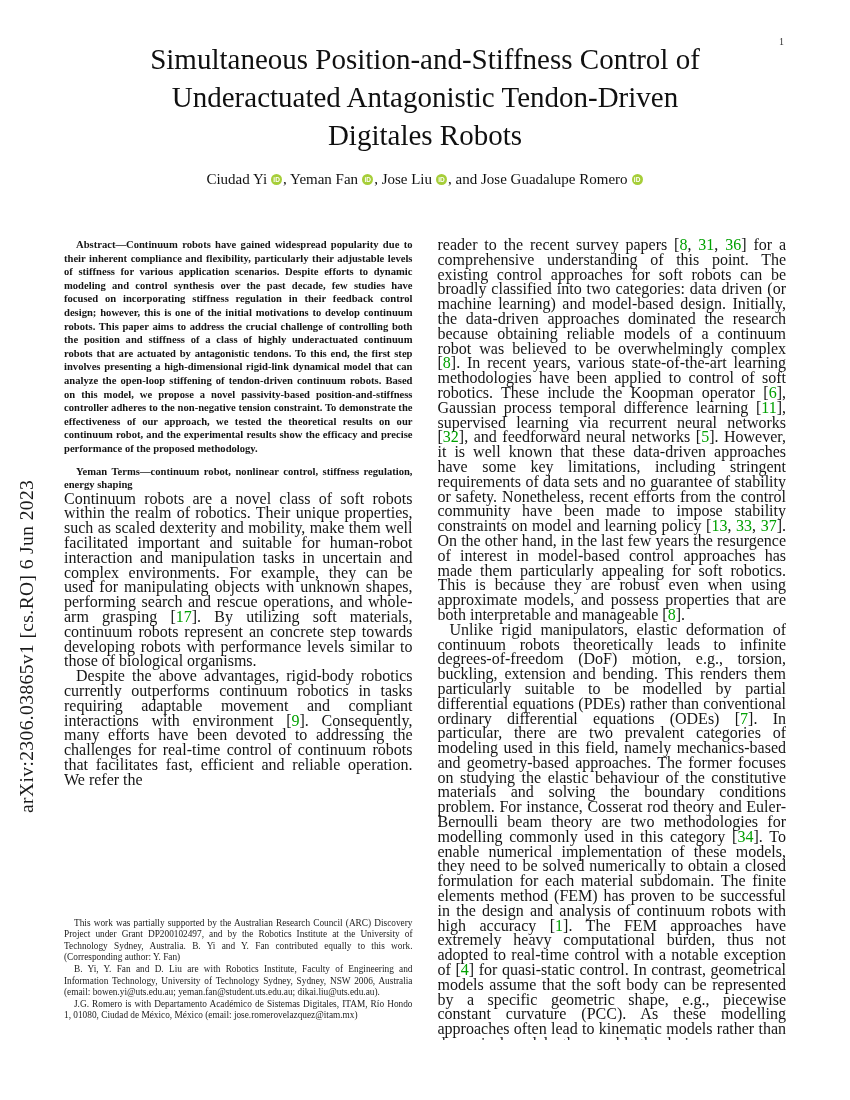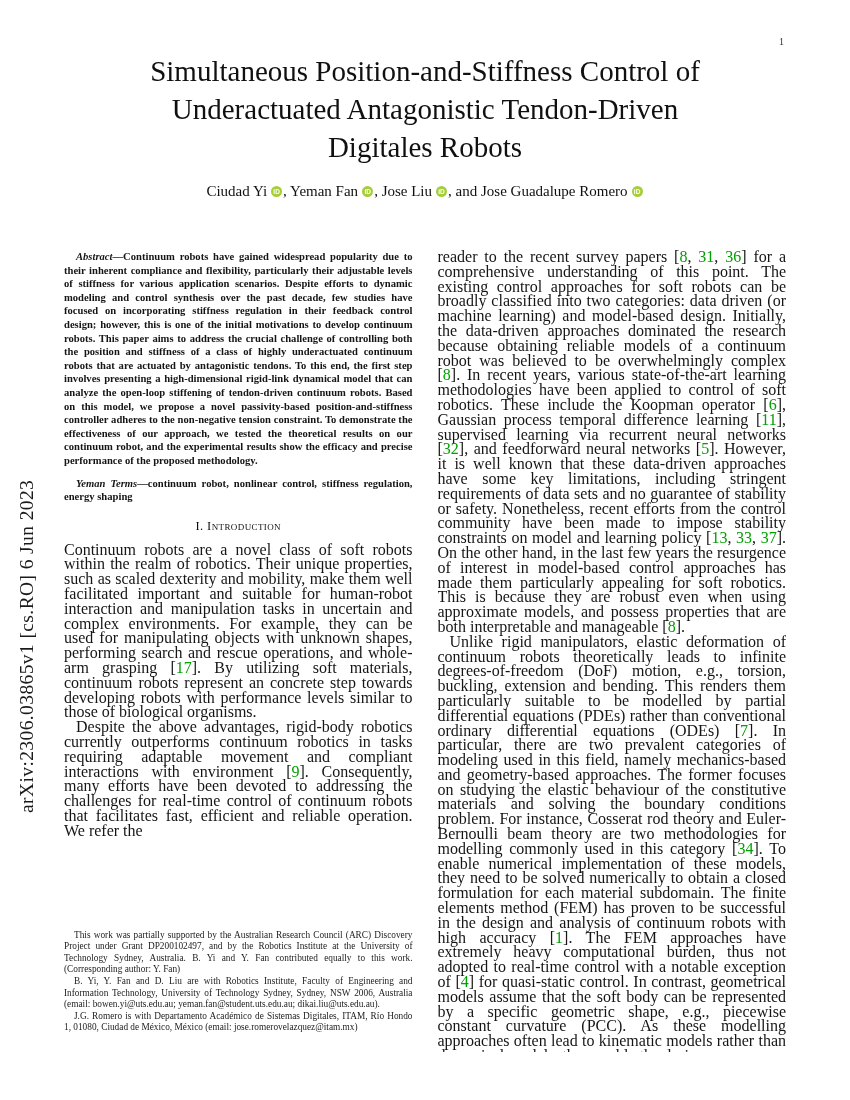--- a/index.html
+++ b/index.html
@@ -12,21 +12,21 @@
   .page-number{
     position:absolute;top:36px;right:66px;font-size:10px;color:#333;
   }
   .arxiv-stamp{
     position:absolute;left:16px;top:268px;height:545px;
     writing-mode:vertical-rl;transform:rotate(180deg);
     font-size:19.5px;letter-spacing:0.4px;color:#1a1a1a;
     white-space:nowrap;
     font-family:"Liberation Serif","DejaVu Serif",serif;
   }
-  header{padding-top:52px;text-align:center;}
+  header{padding-top:40px;text-align:center;}
   h1.title{
     margin:0;font-weight:400;font-size:29px;line-height:38px;color:#101010;
   }
   h1.title .tl{display:block;}
   .authors{
     margin-top:17px;font-size:15px;color:#101010;
   }
   .orcid{
     display:inline-block;width:11px;height:11px;border-radius:50%;
     background:var(--orcid,#A6CE39);color:#fff;text-align:center;
@@ -40,21 +40,21 @@
   }
   .col{width:349px;hyphens:auto;}
   .col-left{position:relative;height:800px;}
   .col-right{height:802px;overflow:hidden;}
   p{margin:0;}
   p.abstract{
     font-size:10.6px;line-height:13.6px;font-weight:bold;
     text-indent:12px;color:#151515;
   }
   p.abstract + p.abstract{margin-top:9px;}
-  p.abstract .lead{font-style:italic;}
+  p.abstract .lead{}
   h2.section{
     margin:15px 0 9px 0;text-align:center;font-weight:400;
     font-size:12.5px;font-variant:small-caps;letter-spacing:0.4px;color:#101010;
   }
   p.body{
     font-size:16px;line-height:14.8px;text-indent:12px;color:#151515;
   }
   p.body.noindent{text-indent:0;}
   .cite{color:var(--cite,#00A000);}
   .footnotes{
@@ -79,21 +79,20 @@
   <div class="authors">
     <span>Ciudad Yi</span><span class="orcid">iD</span><span>, </span><span>Yeman Fan</span><span class="orcid">iD</span><span>, </span><span>Jose Liu</span><span class="orcid">iD</span><span>, and </span><span>Jose Guadalupe Romero</span><span class="orcid">iD</span>
   </div>
 </header>
 
 <div class="columns">
 
   <div class="col col-left">
     <p class="abstract"><span class="lead">Abstract</span><span>—Continuum robots have gained widespread popularity due to their inherent compliance and flexibility, particularly their adjustable levels of stiffness for various application scenarios. Despite efforts to dynamic modeling and control synthesis over the past decade, few studies have focused on incorporating stiffness regulation in their feedback control design; however, this is one of the initial motivations to develop continuum robots. This paper aims to address the crucial challenge of controlling both the position and stiffness of a class of highly underactuated continuum robots that are actuated by antagonistic tendons. To this end, the first step involves presenting a high-dimensional rigid-link dynamical model that can analyze the open-loop stiffening of tendon-driven continuum robots. Based on this model, we propose a novel passivity-based position-and-stiffness controller adheres to the non-negative tension constraint. To demonstrate the effectiveness of our approach, we tested the theoretical results on our continuum robot, and the experimental results show the efficacy and precise performance of the proposed methodology.</span></p>
     <p class="abstract"><span class="lead">Yeman Terms</span><span>—continuum robot, nonlinear control, stiffness regulation, energy shaping</span></p>
-    <h2 class="section">I. Introduction</h2>
     <p class="body noindent">Continuum robots are a novel class of soft robots within the realm of robotics. Their unique properties, such as scaled dexterity and mobility, make them well facilitated important and suitable for human-robot interaction and manipulation tasks in uncertain and complex environments. For example, they can be used for manipulating objects with unknown shapes, performing search and rescue operations, and whole-arm grasping [<span class="cite">17</span>]. By utilizing soft materials, continuum robots represent an concrete step towards developing robots with performance levels similar to those of biological organisms.</p>
     <p class="body">Despite the above advantages, rigid-body robotics currently outperforms continuum robotics in tasks requiring adaptable movement and compliant interactions with environment [<span class="cite">9</span>]. Consequently, many efforts have been devoted to addressing the challenges for real-time control of continuum robots that facilitates fast, efficient and reliable operation. We refer the</p>
 
     <div class="footnotes">
       <p>This work was partially supported by the Australian Research Council (ARC) Discovery Project under Grant DP200102497, and by the Robotics Institute at the University of Technology Sydney, Australia. B. Yi and Y. Fan contributed equally to this work. (Corresponding author: Y. Fan)</p>
       <p>B. Yi, Y. Fan and D. Liu are with Robotics Institute, Faculty of Engineering and Information Technology, University of Technology Sydney, Sydney, NSW 2006, Australia (email: bowen.yi@uts.edu.au; yeman.fan@student.uts.edu.au; dikai.liu@uts.edu.au).</p>
       <p>J.G. Romero is with Departamento Académico de Sistemas Digitales, ITAM, Río Hondo 1, 01080, Ciudad de México, México (email: jose.romerovelazquez@itam.mx)</p>
     </div>
   </div>
 

